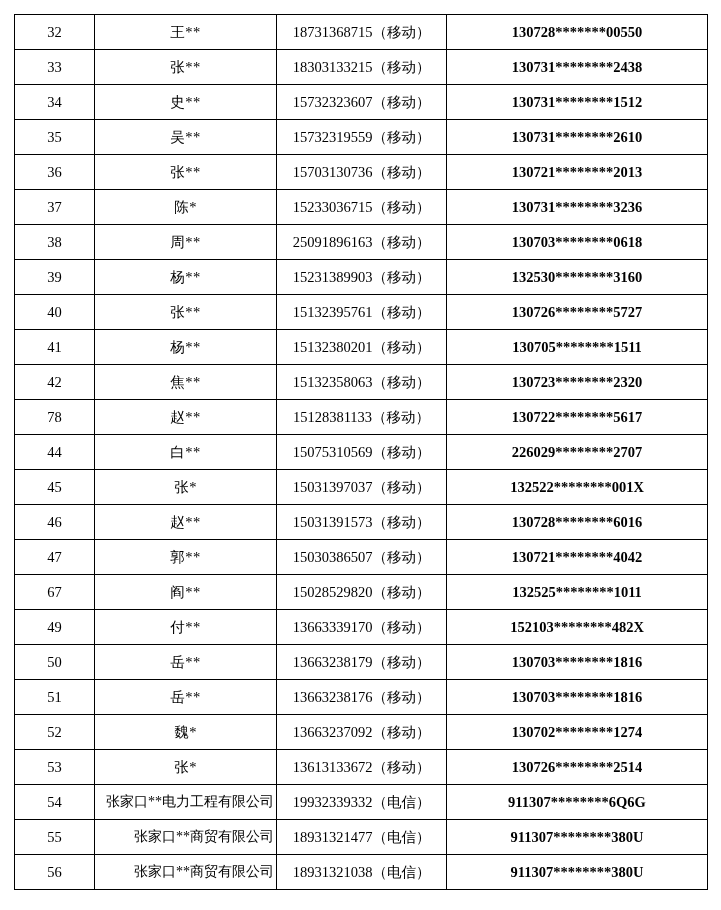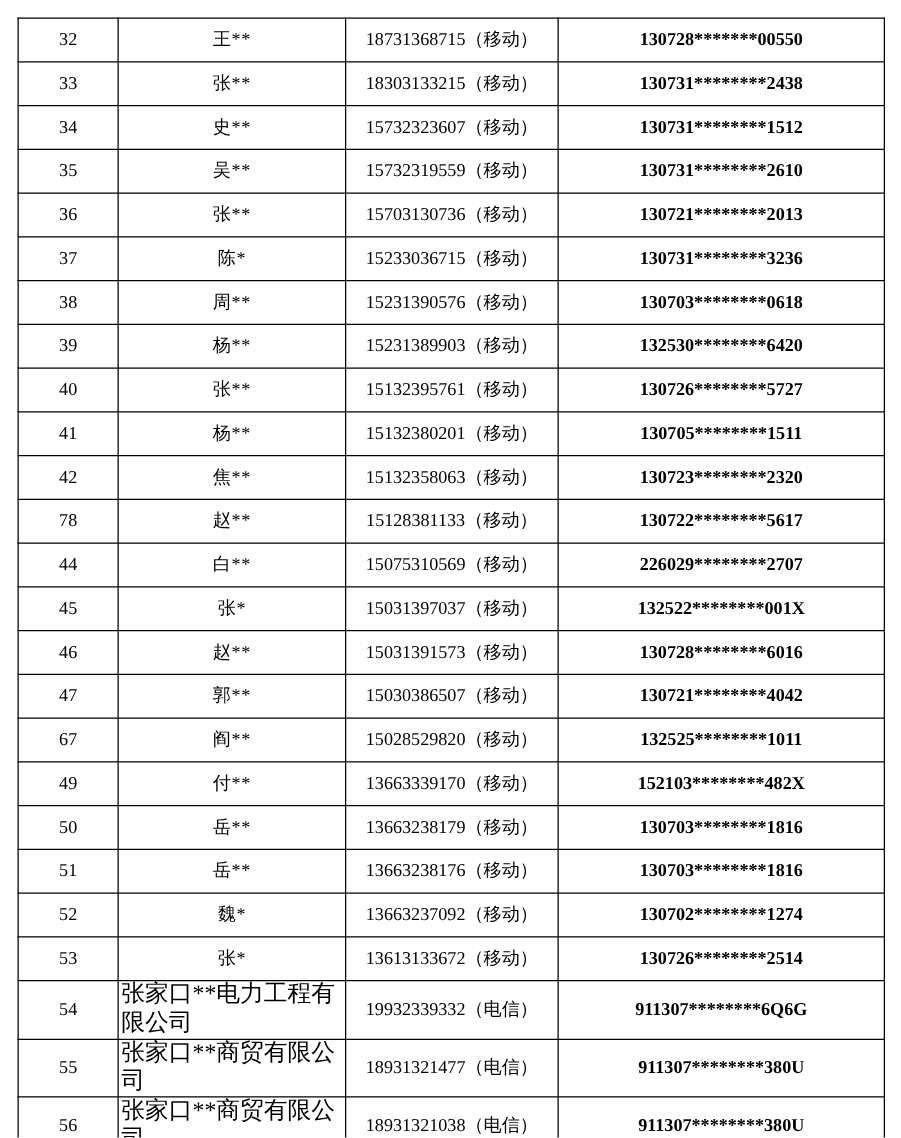--- a/index.html
+++ b/index.html
@@ -45,23 +45,23 @@
   col.c-id     { width: 261px; }
 
   td.cell-index {
     font-size: 14.5px;
   }
   td.cell-name {
     font-size: 15px;
     letter-spacing: 0.5px;
   }
   td.cell-name.company {
-    font-size: 19px;
+    font-size: 14px;
     letter-spacing: 0px;
-    text-align: left;
+    text-align: right;
     line-height: 1.2;
   }
   td.cell-phone {
     font-size: 14.5px;
     letter-spacing: 0px;
   }
   td.cell-id {
     font-size: 14.5px;
     letter-spacing: 0px;
     font-weight: bold;
@@ -111,28 +111,28 @@
         </tr>
         <tr>
           <td class="cell-index">37</td>
           <td class="cell-name">陈*</td>
           <td class="cell-phone">15233036715（移动）</td>
           <td class="cell-id">130731********3236</td>
         </tr>
         <tr>
           <td class="cell-index">38</td>
           <td class="cell-name">周**</td>
-          <td class="cell-phone">15231390576（移动）</td>
+          <td class="cell-phone">25091896163（移动）</td>
           <td class="cell-id">130703********0618</td>
         </tr>
         <tr>
           <td class="cell-index">39</td>
           <td class="cell-name">杨**</td>
           <td class="cell-phone">15231389903（移动）</td>
-          <td class="cell-id">132530********6420</td>
+          <td class="cell-id">132530********3160</td>
         </tr>
         <tr>
           <td class="cell-index">40</td>
           <td class="cell-name">张**</td>
           <td class="cell-phone">15132395761（移动）</td>
           <td class="cell-id">130726********5727</td>
         </tr>
         <tr>
           <td class="cell-index">41</td>
           <td class="cell-name">杨**</td>

